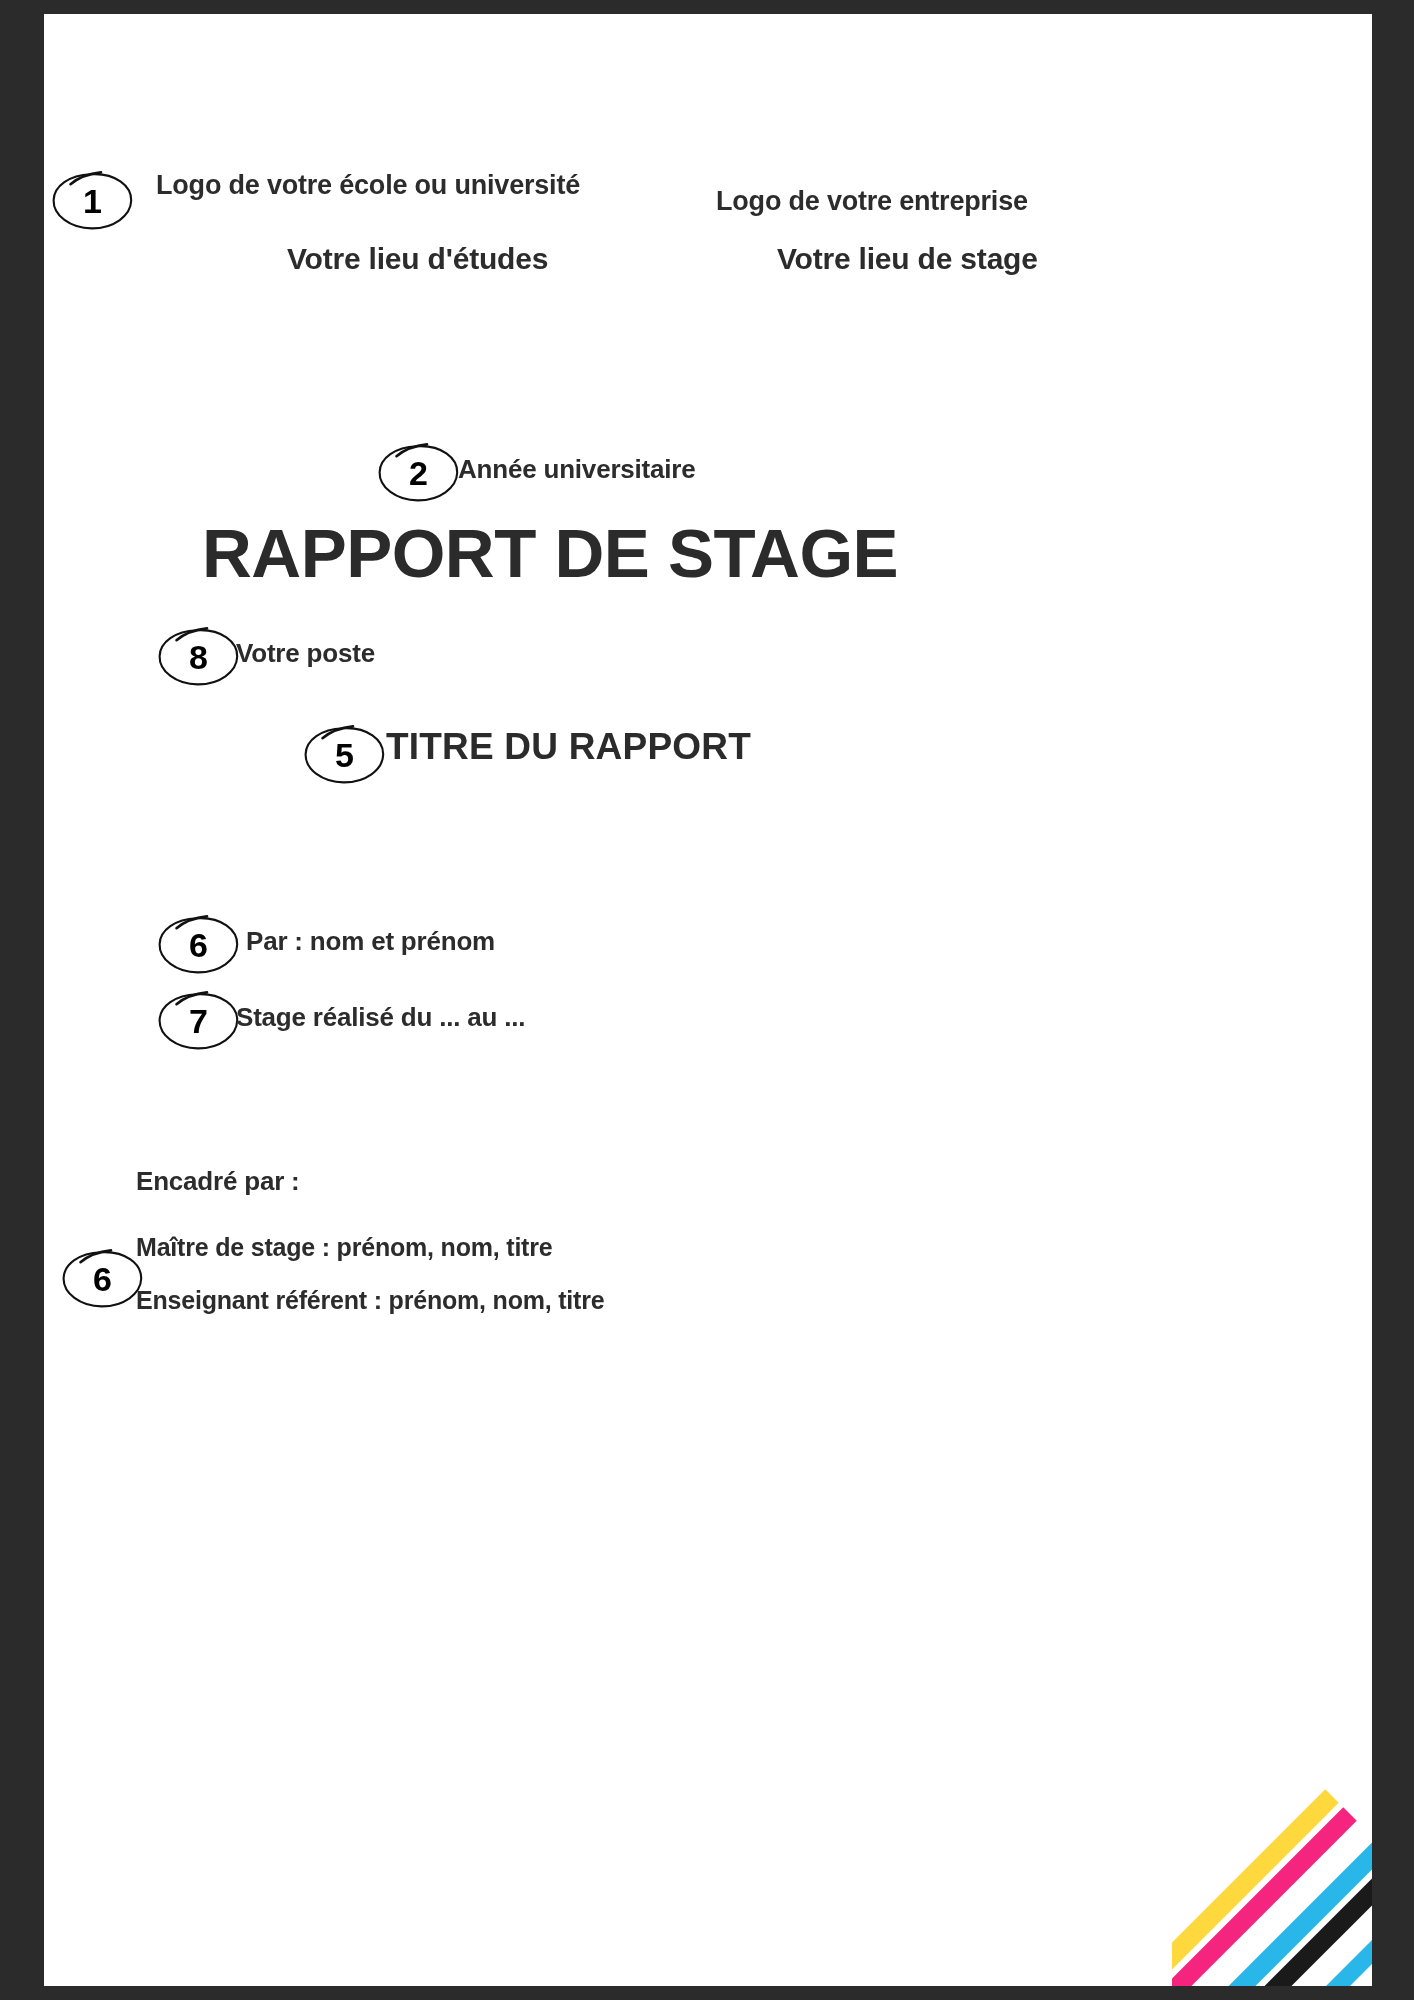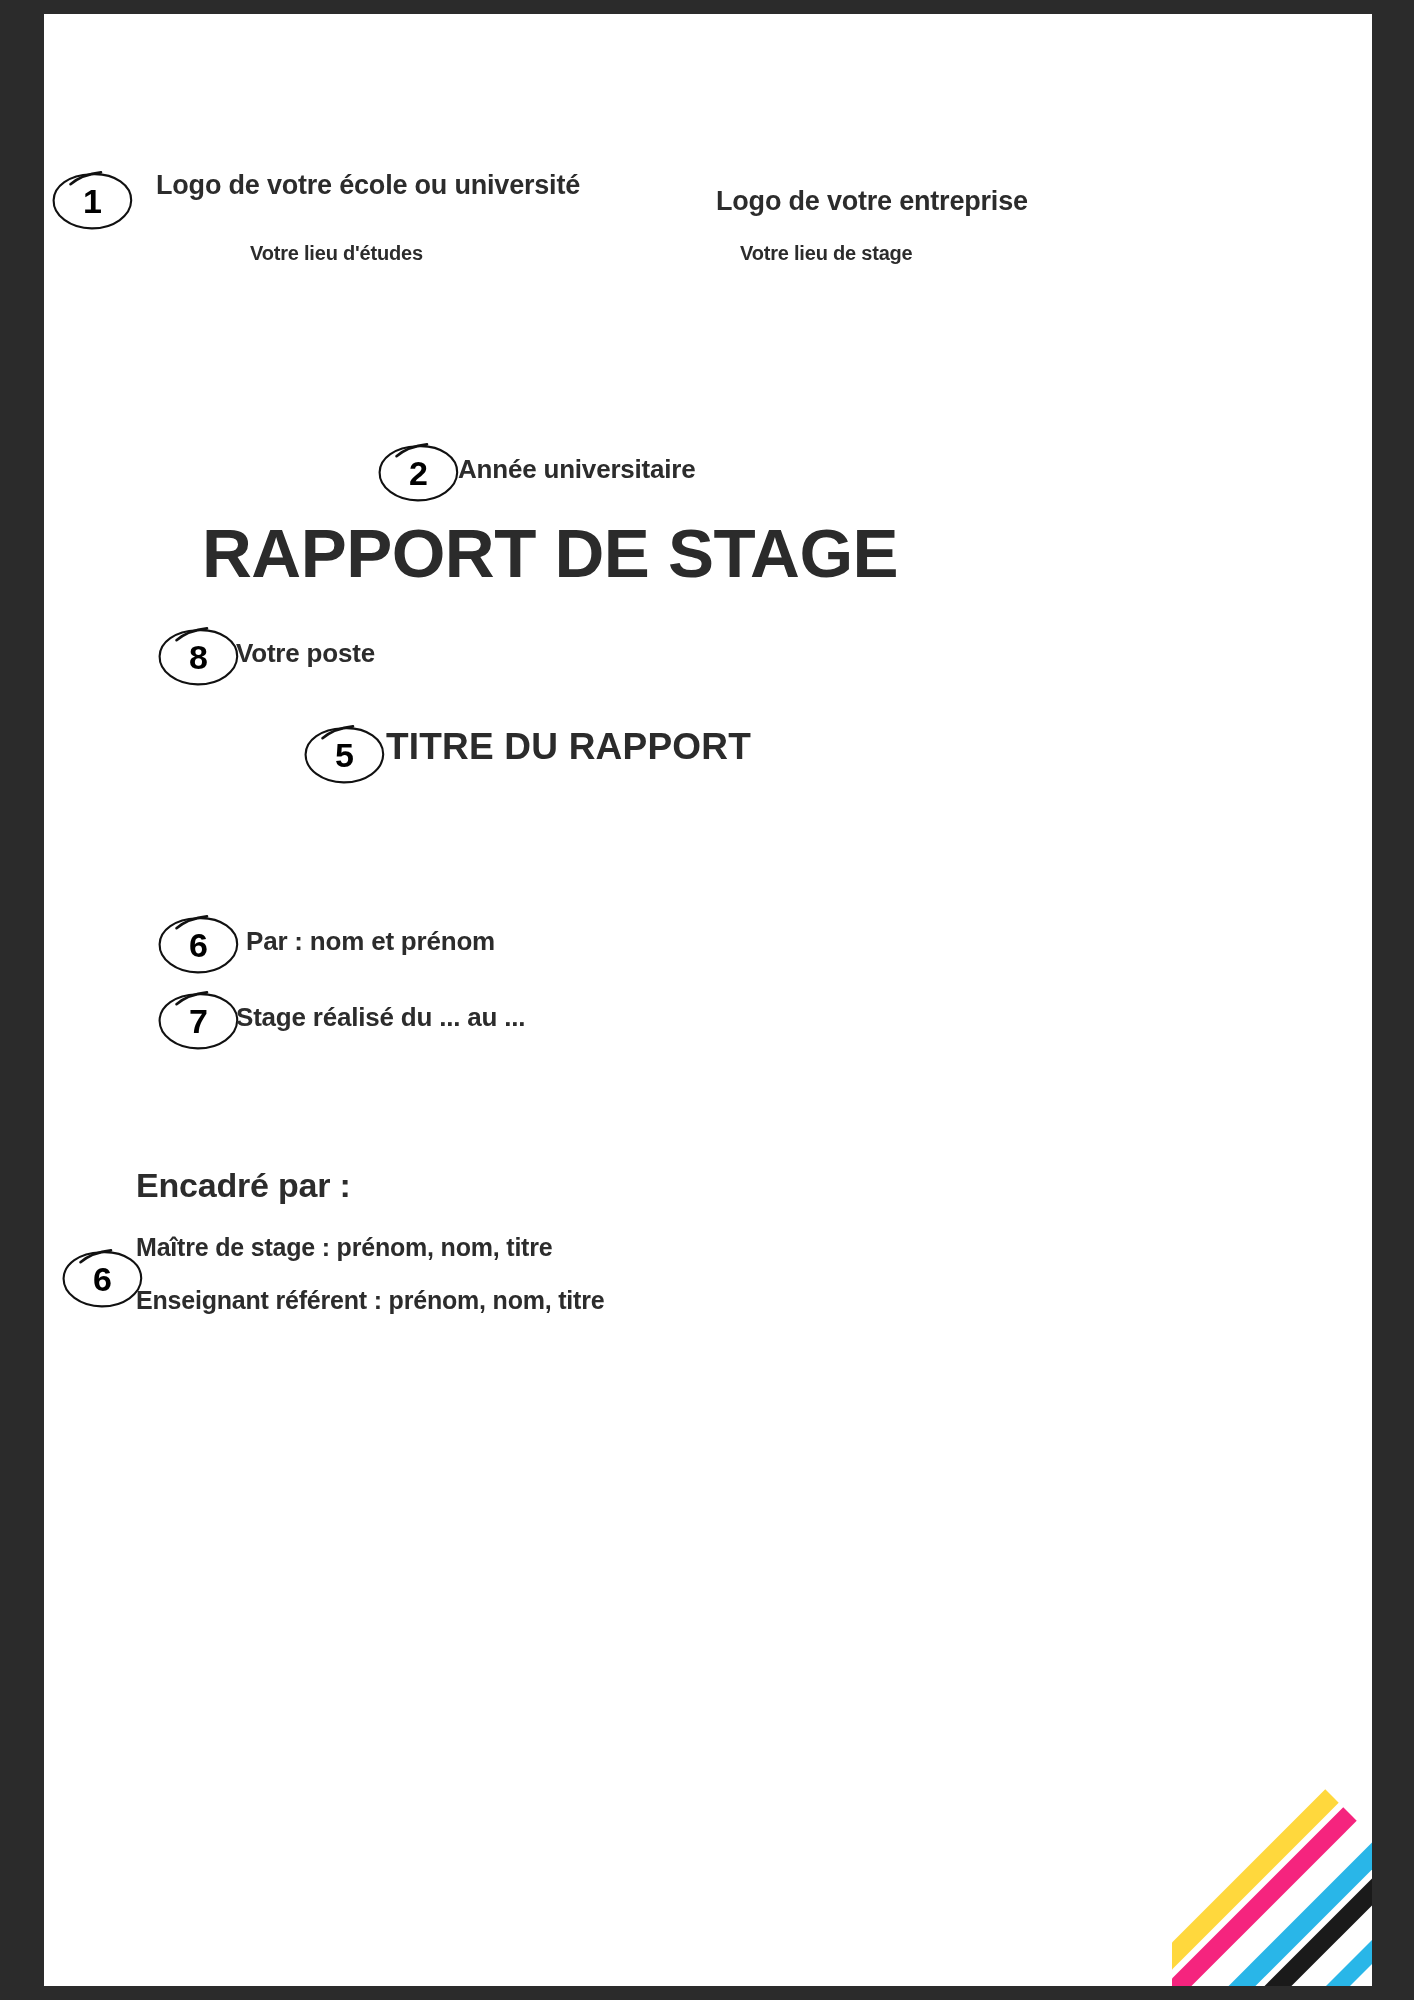--- a/index.html
+++ b/index.html
@@ -34,21 +34,21 @@
   .txt {
     position: absolute;
     color: #2c2c2c;
     font-weight: bold;
     white-space: nowrap;
     letter-spacing: -0.2px;
   }
 
   
   .hdr-main   { font-size: 27px; }
-  .hdr-sub    { font-size: 20px; }
+  .hdr-sub    { font-size: 30px; margin-left: 37px; }
 
   
   .annot      { font-size: 26px; }
 
   
   #doc-title {
     position: absolute;
     color: #2b2b2b;
     font-weight: bold;
     font-size: 69px;
@@ -59,21 +59,21 @@
   
   #report-title {
     position: absolute;
     color: #2b2b2b;
     font-weight: bold;
     font-size: 37px;
     letter-spacing: 0.2px;
     white-space: nowrap;
   }
 
-  .supervisor-head { font-size: 34px; }
+  .supervisor-head { font-size: 26px; }
   .supervisor-line { font-size: 25px; }
 
   
   .circ {
     position: absolute;
     width: 84px;
     height: 62px;
   }
   .circ svg { position: absolute; left: 0; top: 0; overflow: visible; }
   .circ .num {

